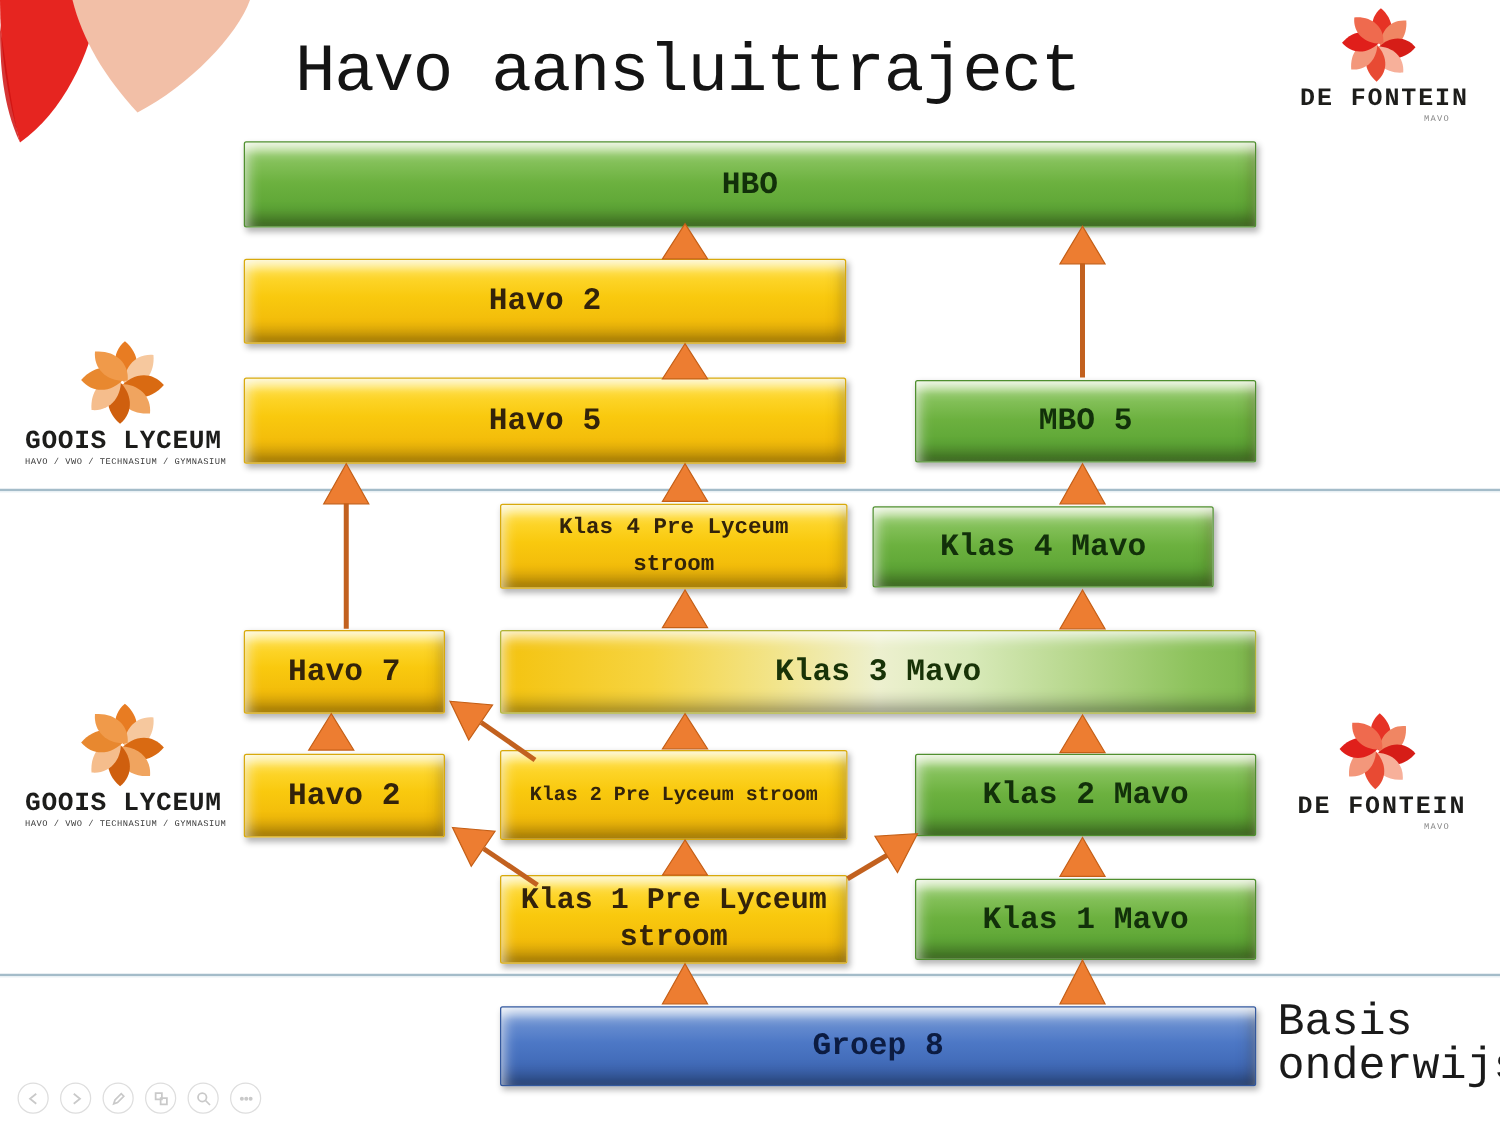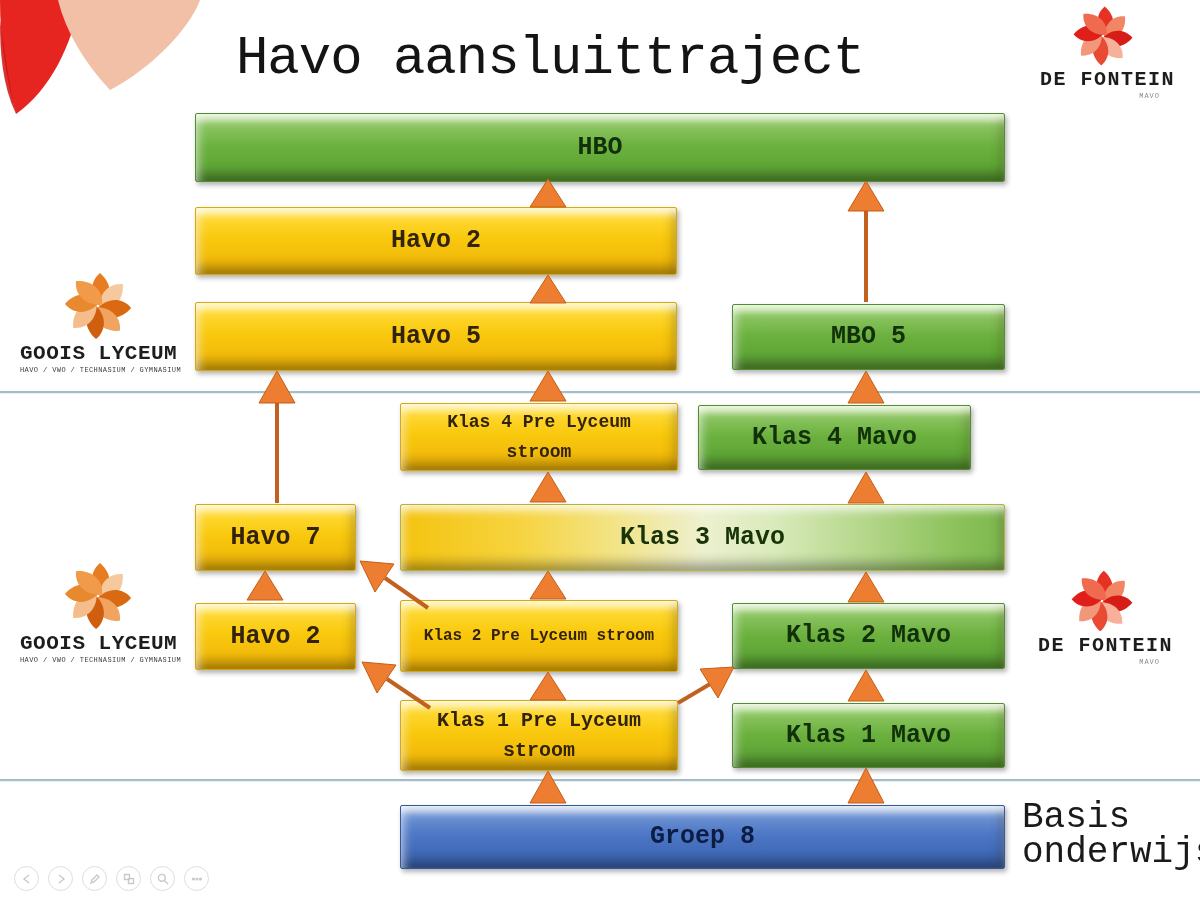--- a/index.html
+++ b/index.html
@@ -135,21 +135,21 @@
   <div class="box yellow" style="left:195px;top:207px;width:482px;height:68px">Havo 2</div>
   <div class="box yellow" style="left:195px;top:302px;width:482px;height:69px">Havo 5</div>
   <div class="box green" style="left:732px;top:304px;width:273px;height:66px">MBO 5</div>
   <div class="box yellow" style="left:400px;top:403px;width:278px;height:68px;font-size:18px">Klas 4 Pre Lyceum stroom</div>
   <div class="box green" style="left:698px;top:405px;width:273px;height:65px">Klas 4 Mavo</div>
   <div class="box yellow" style="left:195px;top:504px;width:161px;height:67px">Havo 7</div>
   <div class="box mix" style="left:400px;top:504px;width:605px;height:67px">Klas 3 Mavo</div>
   <div class="box yellow" style="left:195px;top:603px;width:161px;height:67px">Havo 2</div>
   <div class="box yellow" style="left:400px;top:600px;width:278px;height:72px;font-size:16px">Klas 2 Pre Lyceum stroom</div>
   <div class="box green" style="left:732px;top:603px;width:273px;height:66px">Klas 2 Mavo</div>
-  <div class="box yellow" style="left:400px;top:700px;width:278px;height:71px;font-size:20px">Klas 1 Pre Lyceum stroom</div>
+  <div class="box yellow" style="left:400px;top:700px;width:278px;height:71px;font-size:24px">Klas 1 Pre Lyceum stroom</div>
   <div class="box green" style="left:732px;top:703px;width:273px;height:65px">Klas 1 Mavo</div>
   <div class="box blue" style="left:400px;top:805px;width:605px;height:64px">Groep 8</div>
 
   <div class="basis">Basis onderwijs</div>
 
   <svg class="arrows" width="1200" height="900">
     <g stroke="#c2611f" stroke-width="4">
       <line x1="866" y1="302" x2="866" y2="210"></line>
       <line x1="277" y1="503" x2="277" y2="402"></line>
       <line x1="428" y1="608" x2="385" y2="578"></line>

